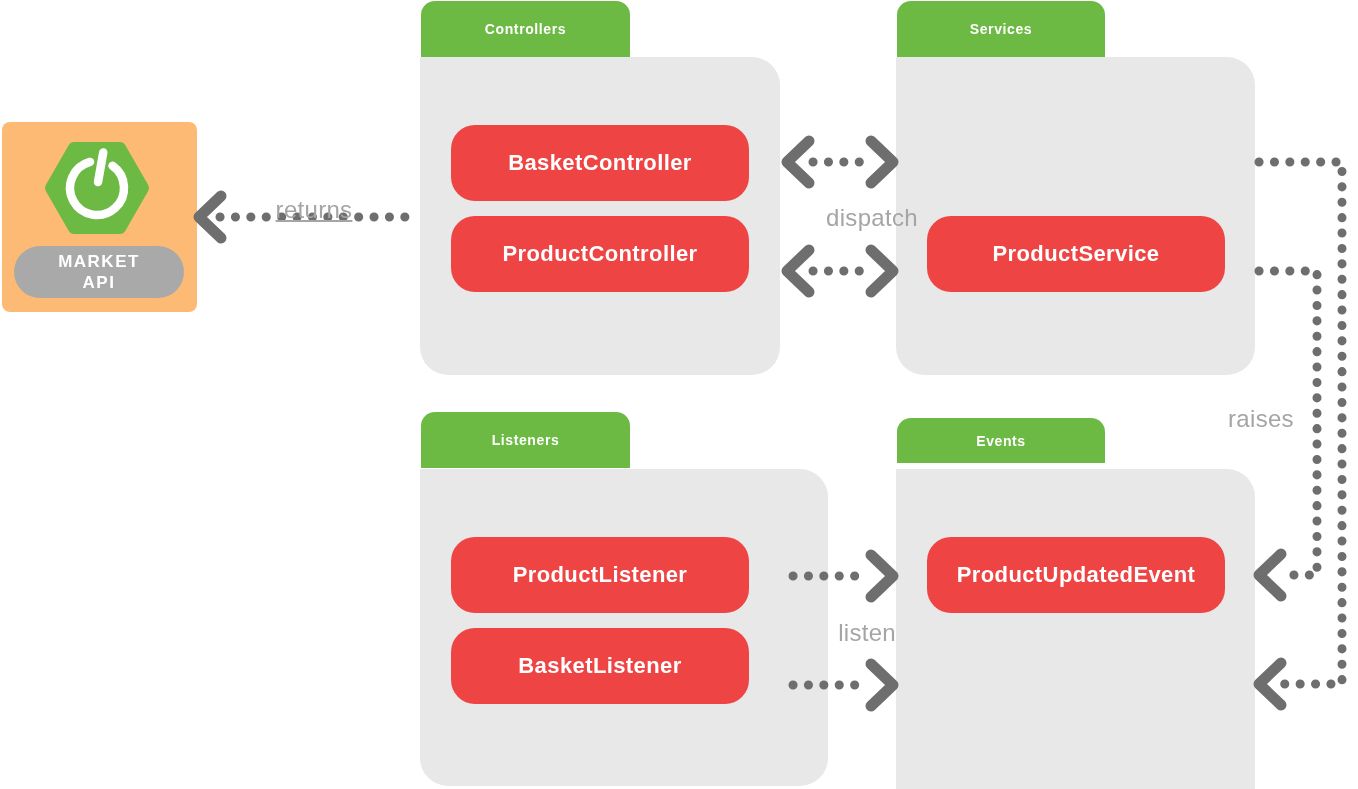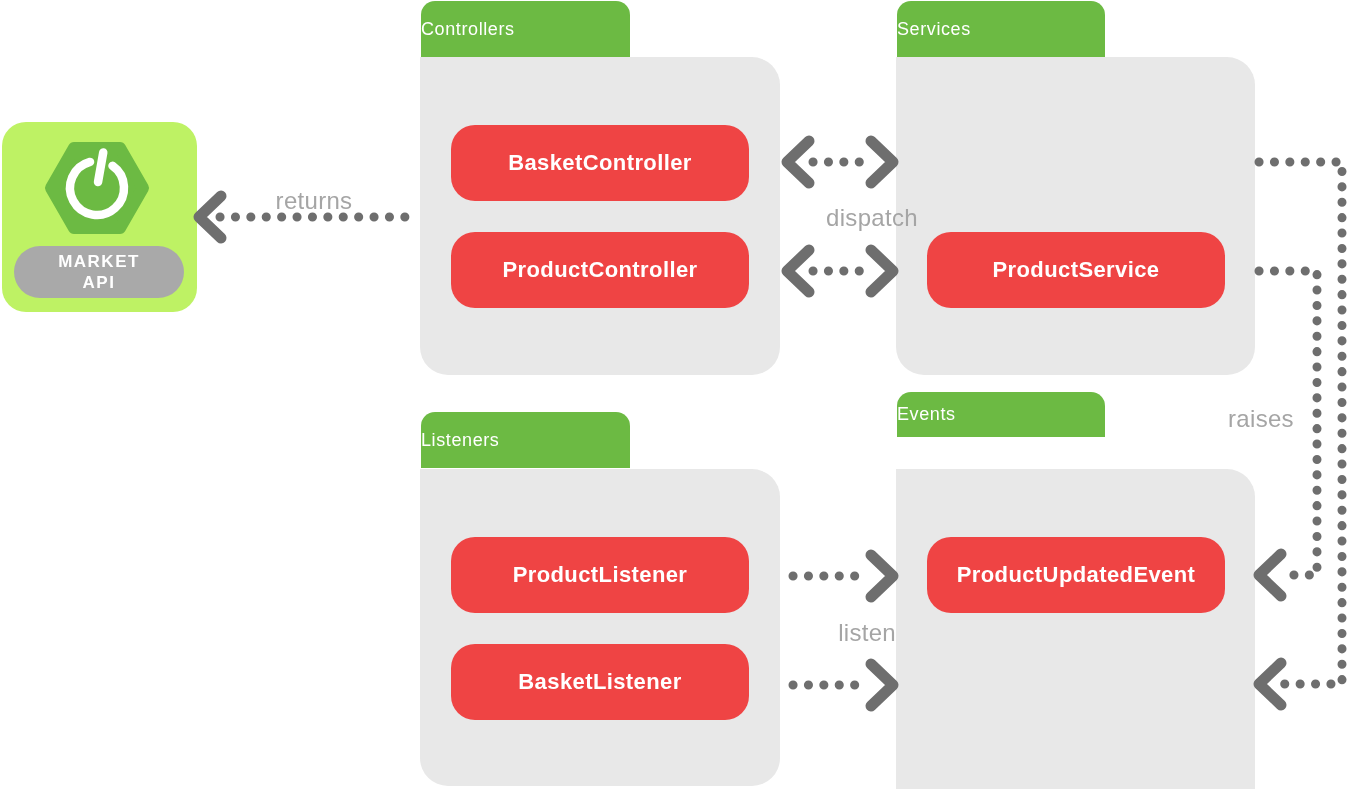--- a/index.html
+++ b/index.html
@@ -3,69 +3,69 @@
 <meta charset="utf-8">
 <style>
   html,body{margin:0;padding:0;background:#ffffff;}
   .canvas{
     position:relative;width:1358px;height:789px;background:#ffffff;overflow:hidden;
     font-family:"Liberation Sans", sans-serif;
   }
   
   .api-panel{
     position:absolute;left:2px;top:122px;width:195px;height:190px;
-    background:#bef264;border-radius:24px;
+    background:#fdba74;border-radius:8px;
   }
   .spring-logo{position:absolute;left:35px;top:14px;}
   .api-pill{
     position:absolute;left:12px;top:124px;width:170px;height:52px;
     background:#a9a9a9;border-radius:26px;
     display:flex;flex-direction:column;align-items:center;justify-content:center;
     color:#ffffff;font-size:17px;font-weight:600;letter-spacing:1.5px;line-height:1.25;
   }
   
   .tab{
     position:absolute;height:56px;background:#6cba43;
     border-radius:14px 14px 0 0;
-    display:flex;align-items:center;
-    color:#ffffff;font-size:18px;font-weight:400;letter-spacing:.6px;
+    display:flex;align-items:center;justify-content:center;
+    color:#ffffff;font-size:14px;font-weight:700;letter-spacing:.6px;
   }
   .gbody{
     position:absolute;background:#e8e8e8;
     border-radius:0 28px 28px 28px;
   }
   .pill{
     position:absolute;left:31px;width:298px;height:76px;
     background:#ef4444;border-radius:24px;
     display:flex;align-items:center;justify-content:center;
     color:#ffffff;font-size:22px;font-weight:600;letter-spacing:.4px;
   }
   .pill.row1{top:68px;}
-  .pill.row2{top:175px;}
+  .pill.row2{top:159px;}
 
   .tab-controllers{left:421px;top:1px;width:209px;}
   .body-controllers{left:420px;top:57px;width:360px;height:318px;}
   .tab-services{left:897px;top:1px;width:208px;}
   .body-services{left:896px;top:57px;width:359px;height:318px;}
   .tab-listeners{left:421px;top:412px;width:209px;height:56px;}
-  .body-listeners{left:420px;top:469px;width:360px;height:317px;}
-  .tab-events{left:897px;top:392px;width:208px;height:45px;}
+  .body-listeners{left:420px;top:469px;width:408px;height:317px;}
+  .tab-events{left:897px;top:418px;width:208px;height:45px;}
   .body-events{left:896px;top:469px;width:359px;height:353px;}
 
   
   .arrows{position:absolute;left:0;top:0;width:1358px;height:789px;pointer-events:none;}
   .dots{fill:none;stroke:#6e6e6e;stroke-width:9;stroke-linecap:round;stroke-dasharray:0.1 15.3;}
   .head{fill:none;stroke:#6e6e6e;stroke-width:11;stroke-linecap:round;stroke-linejoin:round;}
 
   
   .alabel{
     position:absolute;width:120px;text-align:center;
     color:#a5a5a5;font-size:24px;font-weight:400;letter-spacing:.3px;line-height:28px;
   }
-  .lbl-returns{left:254px;top:187px;}
+  .lbl-returns{left:254px;top:196px;text-decoration:underline;}
   .lbl-dispatch{left:781px;top:204px;padding-left:31px;}
   .lbl-listen{left:776px;top:619px;text-align:right;}
   .lbl-raises{left:1201px;top:405px;}
 </style>
 </head>
 <body>
 
 <div class="canvas">
 
   <div class="api-panel">

